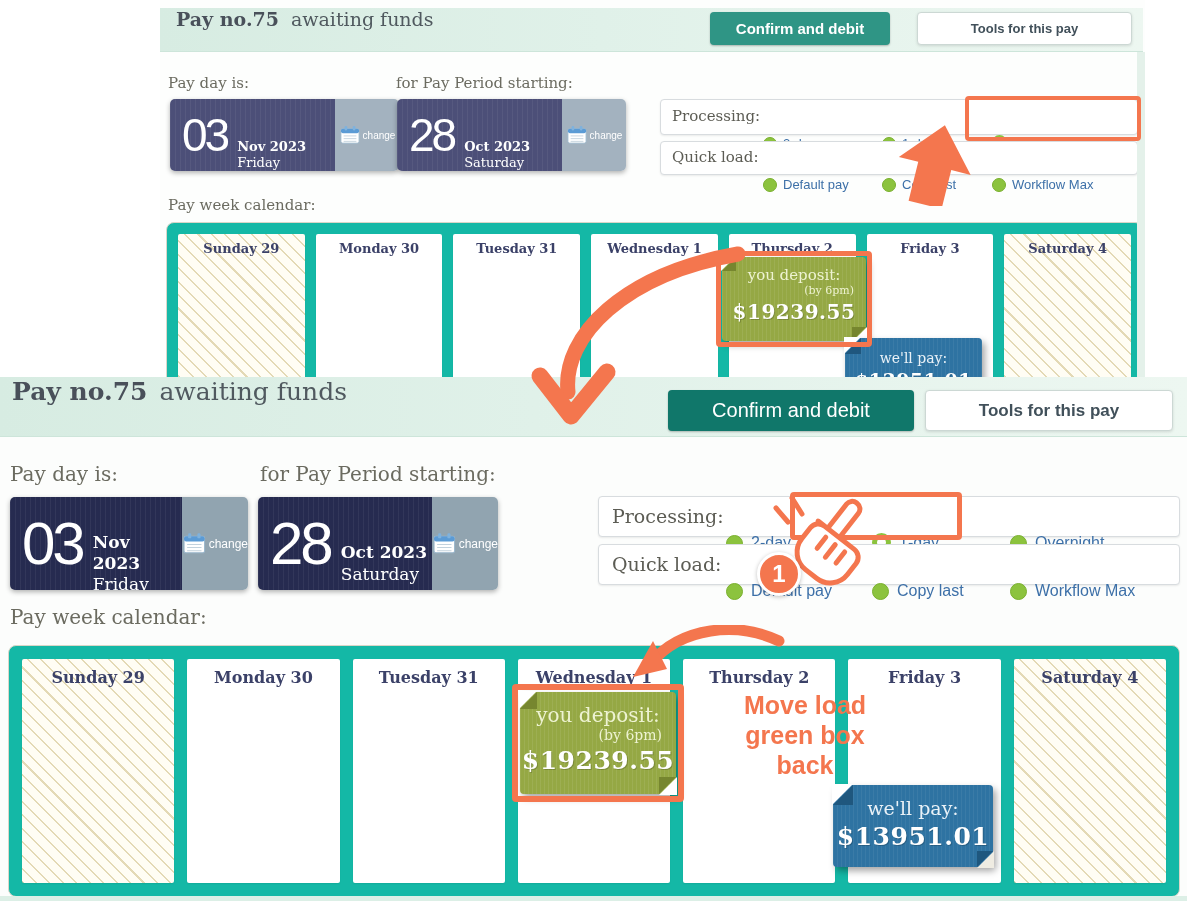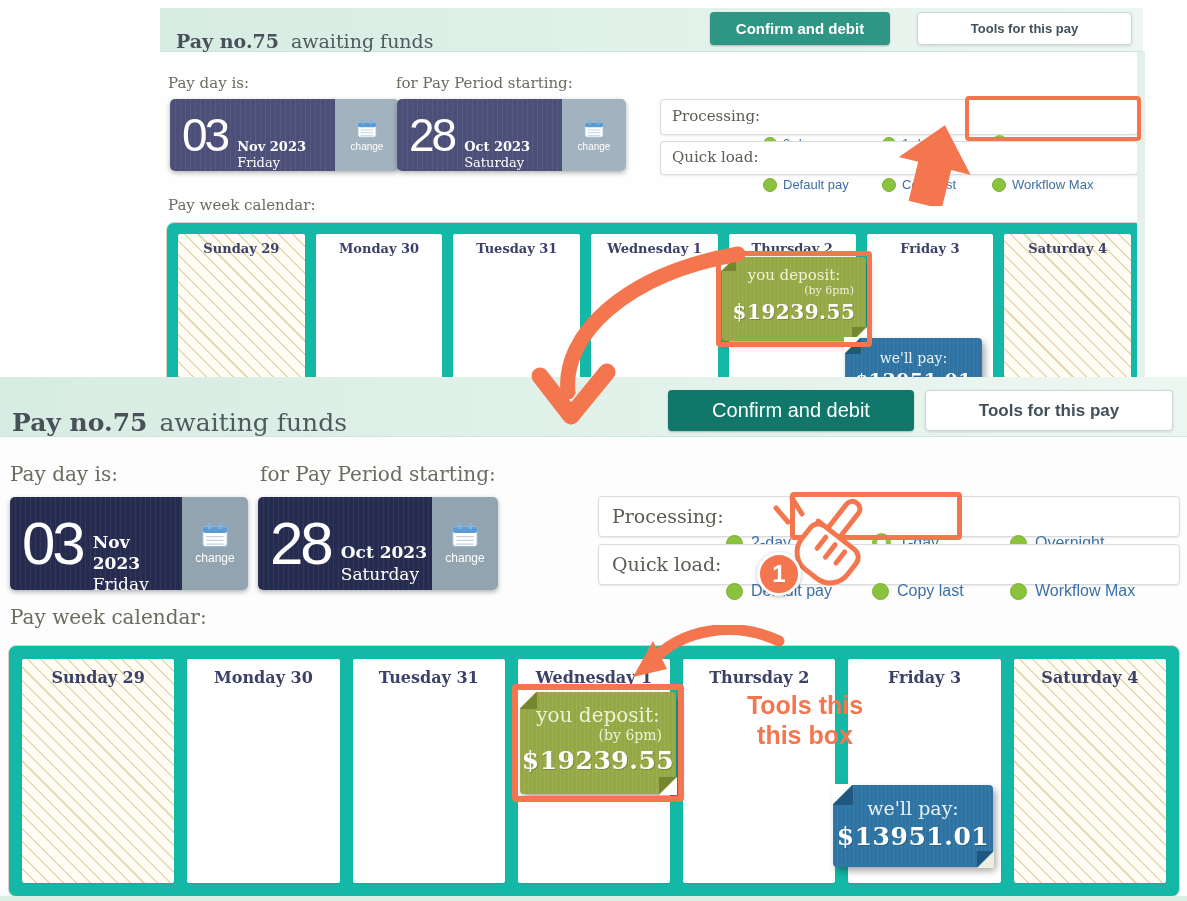--- a/index.html
+++ b/index.html
@@ -2,40 +2,40 @@
 <html><head>
 <meta charset="utf-8">
 <style>
   html,body{margin:0;padding:0;background:#ffffff;}
   .stage{position:relative;width:1187px;height:901px;overflow:hidden;background:#fff;
          font-family:"Liberation Sans",sans-serif;}
   .sec{position:absolute;overflow:hidden;}
 
   
   .hdr{position:absolute;background:linear-gradient(90deg,#d7ece2 0%,#e0f1e9 45%,#edf7f1 100%);
-       box-shadow:inset 0 -1px 0 #cde5da;display:flex;align-items:flex-end;}
+       box-shadow:inset 0 -1px 0 #cde5da;display:flex;align-items:flex-start;}
   .hdr .payno{font-family:"DejaVu Serif",serif;font-weight:700;color:#49505a;}
   .hdr .status{font-family:"DejaVu Serif",serif;font-weight:400;color:#50595f;margin-left:12px;}
 
   .btn-confirm{position:absolute;border:none;border-radius:4px;color:#fff;cursor:pointer;
                box-shadow:0 1px 2px rgba(0,0,0,.25);}
   .btn-tools{position:absolute;background:#fff;border:1px solid #ccd8d4;border-radius:4px;
              font-weight:700;color:#41505a;box-shadow:0 1px 3px rgba(0,0,0,.12);cursor:pointer;}
 
   .lbl{position:absolute;font-family:"DejaVu Serif",serif;color:#6b6b60;}
 
   
   .datecard{position:absolute;display:flex;border-radius:5px;overflow:hidden;
             box-shadow:0 2px 5px rgba(0,0,0,.3);}
   .dc-main{flex:1;display:flex;align-items:center;padding-left:12px;gap:10px;color:#fff;
            background:repeating-linear-gradient(90deg,rgba(255,255,255,.055) 0 1px,transparent 1px 5px);}
   .dc-day{font-weight:400;letter-spacing:-3px;line-height:1;}
   .dc-sub{display:flex;flex-direction:column;line-height:1.25;font-family:"DejaVu Serif",serif;margin-top:40px;}
   .dc-my{font-weight:700;}
-  .dc-side{display:flex;flex-direction:column;align-items:center;justify-content:center;gap:2px;
+  .dc-side{display:flex;flex-direction:row;align-items:center;justify-content:center;gap:2px;
            color:#fff;cursor:pointer;}
   .cal-ico{display:block;}
 
   
   .procbox{position:absolute;background:#fff;border:1px solid #d8dcdf;border-radius:4px;
            box-shadow:0 1px 2px rgba(0,0,0,.08);}
   .proclabel{position:absolute;font-family:"DejaVu Serif",serif;color:#5c5c54;}
   .opt{position:absolute;display:inline-flex;align-items:center;cursor:pointer;margin-top:28px;}
   .opt em{font-style:normal;color:#3d70a8;}
   .dot{border-radius:50%;background:#8cc33e;border:1px solid #7ab02e;box-sizing:border-box;}
@@ -381,17 +381,18 @@
   <div class="badge" style="left:757px;top:552px;width:38px;height:38px;font-size:24px;">1</div>
 
   <svg class="anno-svg" style="left:615px;top:625px;" width="178" height="64" viewBox="0 0 178 64">
     <path d="M164 16 C122 -4 66 2 36 38" fill="none" stroke="#f4764e" stroke-width="11" stroke-linecap="round"></path>
     <polygon points="18,52 52,44 38,16" fill="#f4764e"></polygon>
   </svg>
 
   <div class="hl" style="left:512px;top:307px;width:160px;height:106px;border-width:6px;top:684px;"></div>
 
   <div class="instruction" style="left:695px;top:690px;width:220px;font-size:25px;line-height:30px;">
-    <div>Tools this</div>
-    <div>this box</div>
+    <div>Move load</div>
+    <div>green box</div>
+    <div>back</div>
   </div>
 
 </div>
 
 </body></html>

